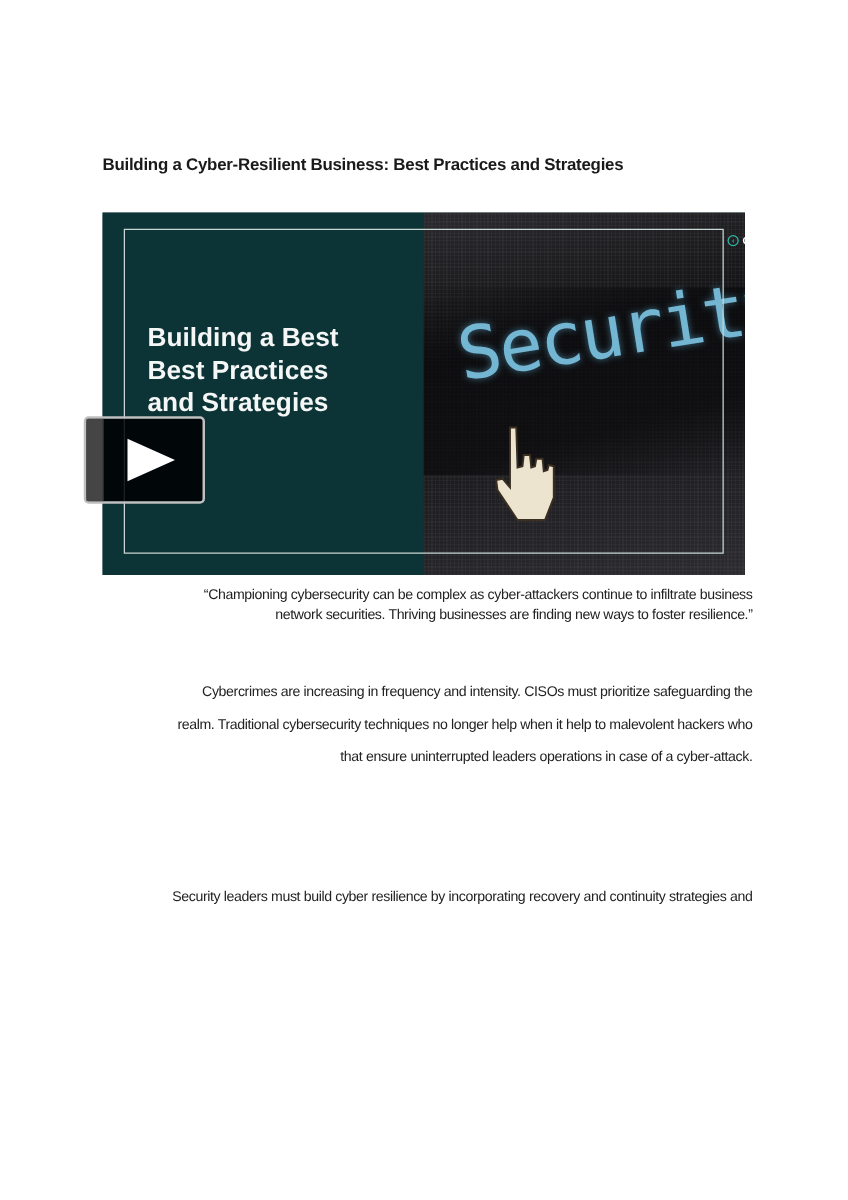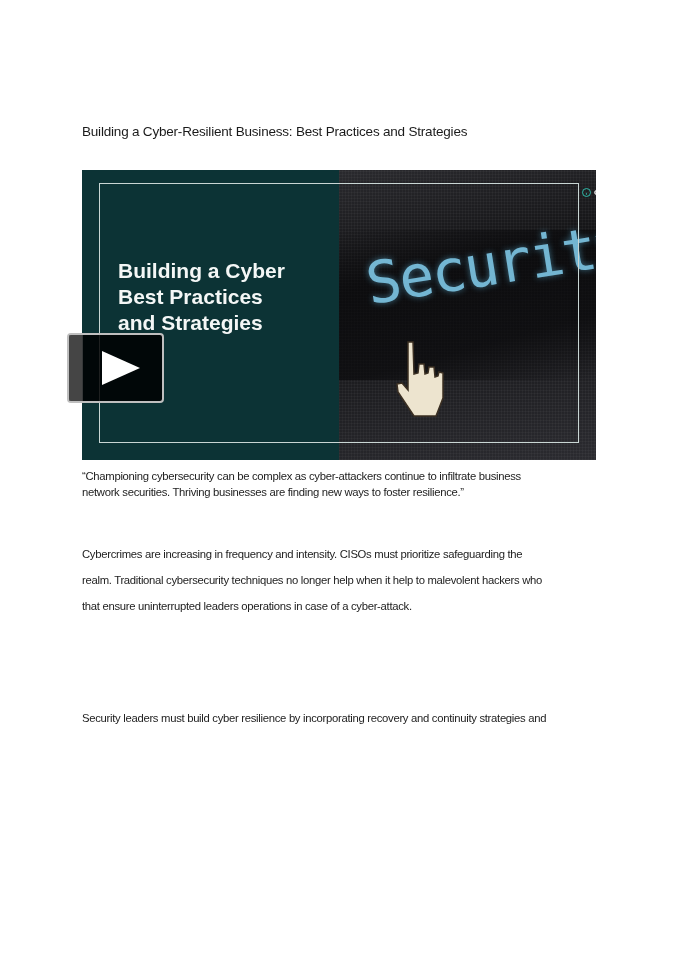--- a/index.html
+++ b/index.html
@@ -1,18 +1,18 @@
 <!DOCTYPE html>
 <html><head>
   <meta charset="utf-8">
   <style>
     html, body { margin: 0; padding: 0; background: #ffffff; }
     body { width: 678px; height: 960px; position: relative; overflow: hidden;
            font-family: "Liberation Sans", sans-serif; color: #1a1a1a; }
-    .page-title { position: absolute; left: 82px; top: 124px; font-size: 13.5px; font-weight: normal;
+    .page-title { position: absolute; left: 82px; top: 124px; font-size: 13.5px; font-weight: bold;
                   letter-spacing: -0.2px; white-space: nowrap; }
     .hero { position: absolute; left: 82px; top: 170px; width: 514px; height: 290px; overflow: hidden; background: #0d3436; }
     .hero-left { position: absolute; left: 0; top: 0; width: 257px; height: 290px; background: #0c3335; }
     .hero-right { position: absolute; left: 257px; top: 0; width: 257px; height: 290px;
                   background: repeating-linear-gradient(0deg, rgba(255,255,255,0.03) 0 1px, transparent 1px 3px),
                               repeating-linear-gradient(90deg, rgba(255,255,255,0.03) 0 1px, transparent 1px 3px),
                               linear-gradient(170deg, #2a2a2e 0%, #121214 35%, #1b1b1e 60%, #2b2b30 100%); }
     .hero-band { position: absolute; left: 257px; top: 60px; width: 257px; height: 150px;
                  background: linear-gradient(165deg, rgba(0,0,0,0) 0%, rgba(10,10,12,0.7) 30%, rgba(10,10,12,0.7) 70%, rgba(0,0,0,0) 100%); }
     .hero-frame { position: absolute; left: 17px; top: 13px; width: 480px; height: 260px;
@@ -27,42 +27,42 @@
     .brand { position: absolute; left: 453px; top: 18px; display: flex; align-items: center; gap: 3px;
              color: #ffffff; font-size: 8px; font-weight: bold; padding-left: 47px; }
     .brand-icon { width: 9px; height: 9px; border-radius: 50%; border: 1.5px solid #2fb9a8; box-sizing: border-box;
                   display: flex; align-items: center; justify-content: center; color: #2fb9a8; font-size: 6px; line-height: 1; }
     .cursor-hand { position: absolute; left: 312px; top: 170px; width: 50px; height: 80px; }
     .play-button { position: absolute; left: 67px; top: 333px; width: 97px; height: 70px; background: rgba(0,0,0,0.85);
                    border: 2px solid #bfbfbf; border-radius: 4px; box-sizing: border-box; cursor: pointer; }
     .play-button .tri { position: absolute; left: 33px; top: 16px; width: 0; height: 0;
                         border-top: 17px solid transparent; border-bottom: 17px solid transparent; border-left: 38px solid #ffffff; }
     .play-button .shade { position: absolute; left: 0; top: 0; width: 14px; height: 100%; background: rgba(90,90,90,0.6); }
-    .para { position: absolute; left: 82px; width: 520px; font-size: 11.3px; color: #222; letter-spacing: -0.3px; }
+    .para { position: absolute; left: 82px; width: 520px; font-size: 11.3px; color: #222; letter-spacing: -0.3px; text-align: right; }
     .para .line { display: block; white-space: nowrap; }
     .quote { top: 468px; line-height: 16px; }
     .p1 { top: 541px; line-height: 26px; }
     .p2 { top: 705px; line-height: 26px; }
   </style>
 </head>
 <body>
 
 <div class="page-title">Building a Cyber-Resilient Business: Best Practices and Strategies</div>
 
 <div class="hero">
   <div class="hero-left"></div>
   <div class="hero-right"></div>
   <div class="hero-band"></div>
   <div class="security-word">Security</div>
   <svg class="cursor-hand" viewBox="0 0 50 80">
     <path d="M14 2 L19 2 L20 34 L24 33 L25 24 L30 24 L31 34 L34 33 L35 27 L40 27 L41 37 L44 36 L45 32 L49 33 L49 58 L42 76 L20 76 L4 52 L3 44 L8 43 L14 50 Z" fill="#ede4cf" stroke="#3b2f22" stroke-width="1.5"></path>
   </svg>
   <div class="hero-frame"></div>
   <div class="hero-heading">
-    <span class="bold">Building a Cyber</span>
+    <span class="bold">Building a Best</span>
     <span class="light">Best Practices</span>
     <span class="light">and Strategies</span>
   </div>
   <div class="brand">
     <span class="brand-icon">‹</span>
     <span>Ciente</span>
   </div>
 </div>
 
 <div class="play-button">

